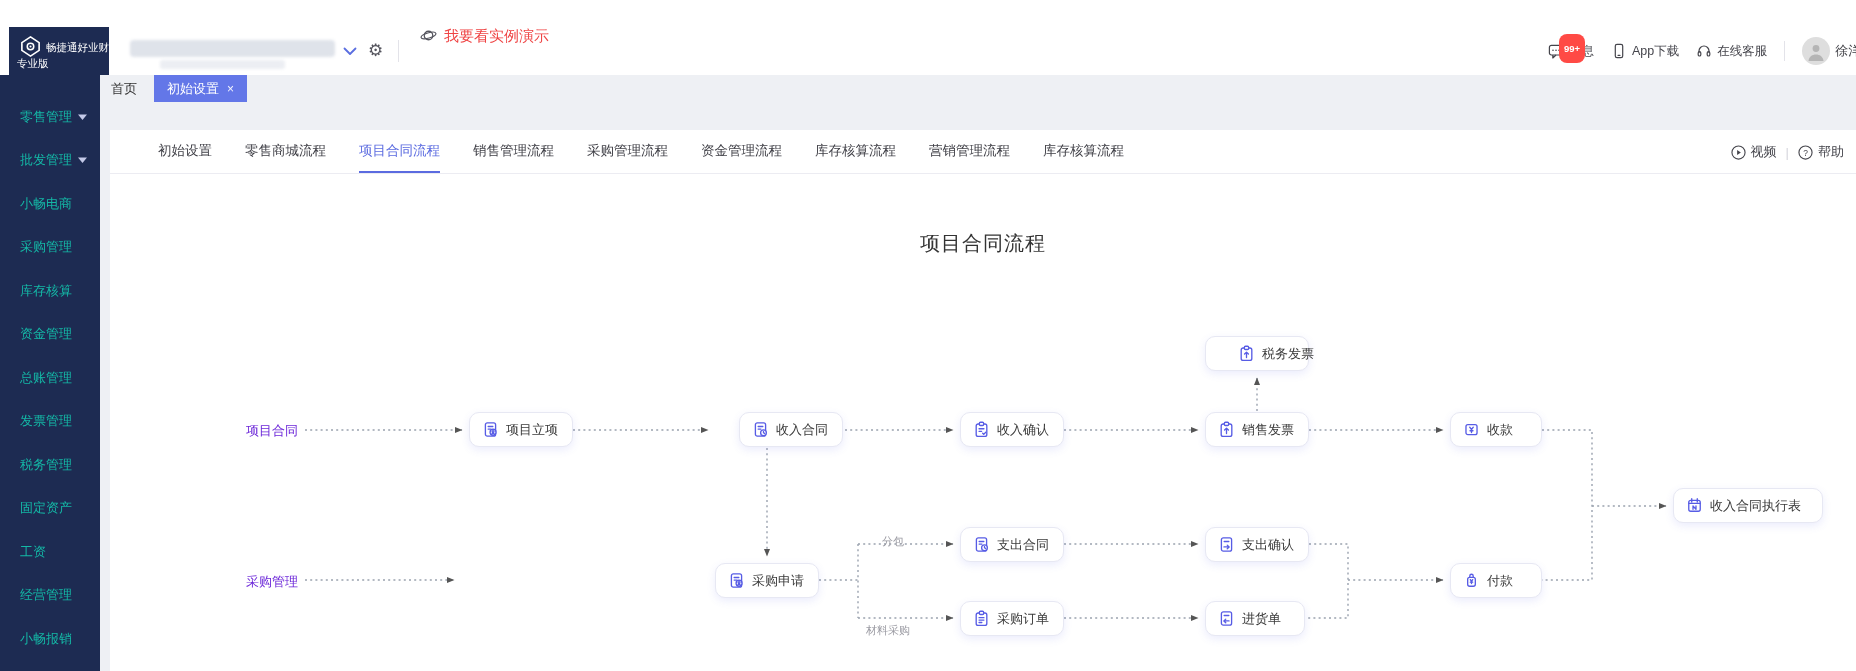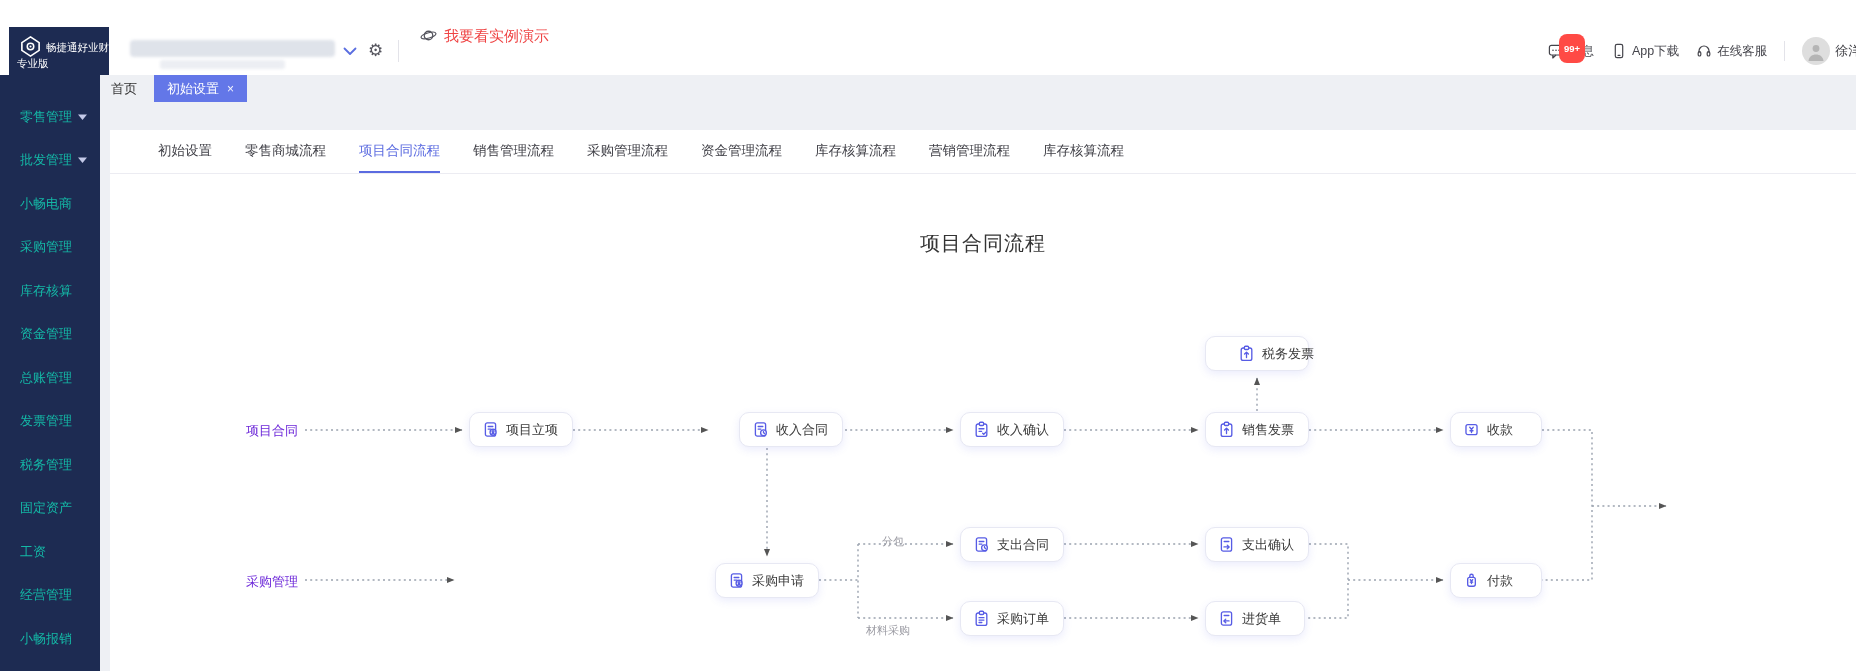--- a/index.html
+++ b/index.html
@@ -279,20 +279,37 @@
       <div class="ftab">初始设置</div>
       <div class="ftab">零售商城流程</div>
       <div class="ftab active">项目合同流程</div>
       <div class="ftab">销售管理流程</div>
       <div class="ftab">采购管理流程</div>
       <div class="ftab">资金管理流程</div>
       <div class="ftab">库存核算流程</div>
       <div class="ftab">营销管理流程</div>
       <div class="ftab">库存核算流程</div>
 
+      <div class="ft-utils">
+        <div class="util">
+          <svg width="15" height="15" viewBox="0 0 16 16">
+            <circle cx="8" cy="8" r="7" fill="none" stroke="#45454c" stroke-width="1.2"></circle>
+            <path d="M6.5 5.3l4 2.7-4 2.7z" fill="#45454c"></path>
+          </svg>
+          <span>视频</span>
+        </div>
+        <span class="sep">|</span>
+        <div class="util">
+          <svg width="15" height="15" viewBox="0 0 16 16">
+            <circle cx="8" cy="8" r="7" fill="none" stroke="#45454c" stroke-width="1.2"></circle>
+            <text x="8" y="11.3" text-anchor="middle" font-size="9" fill="#45454c" font-family="Liberation Sans, sans-serif">?</text>
+          </svg>
+          <span>帮助</span>
+        </div>
+      </div>
     </div>
 
     <div class="diag-title">项目合同流程</div>
 
     <svg class="edges" width="1746" height="541" viewBox="0 0 1746 541">
       <defs>
         <marker id="arr" markerWidth="8" markerHeight="7" refX="7" refY="3" orient="auto" markerUnits="userSpaceOnUse">
           <path d="M0 0L7.5 3L0 6Z" fill="#555"></path>
         </marker>
       </defs>
@@ -353,20 +370,26 @@
           <use href="#i-invoice"></use>
         </svg>
       <span>销售发票</span>
     </div>
     <div class="node" style="left:1340px;top:282px;width:92px;">
       <svg width="17" height="17">
           <use href="#i-money-in"></use>
         </svg>
       <span>收款</span>
     </div>
+    <div class="node" style="left:1563px;top:358px;width:150px;">
+      <svg width="17" height="17">
+          <use href="#i-calendar-n"></use>
+        </svg>
+      <span>收入合同执行表</span>
+    </div>
     <div class="node" style="left:850px;top:397px;width:104px;">
       <svg width="17" height="17">
           <use href="#i-contract"></use>
         </svg>
       <span>支出合同</span>
     </div>
     <div class="node" style="left:1095px;top:397px;width:104px;">
       <svg width="17" height="17">
           <use href="#i-doc-out"></use>
         </svg>

